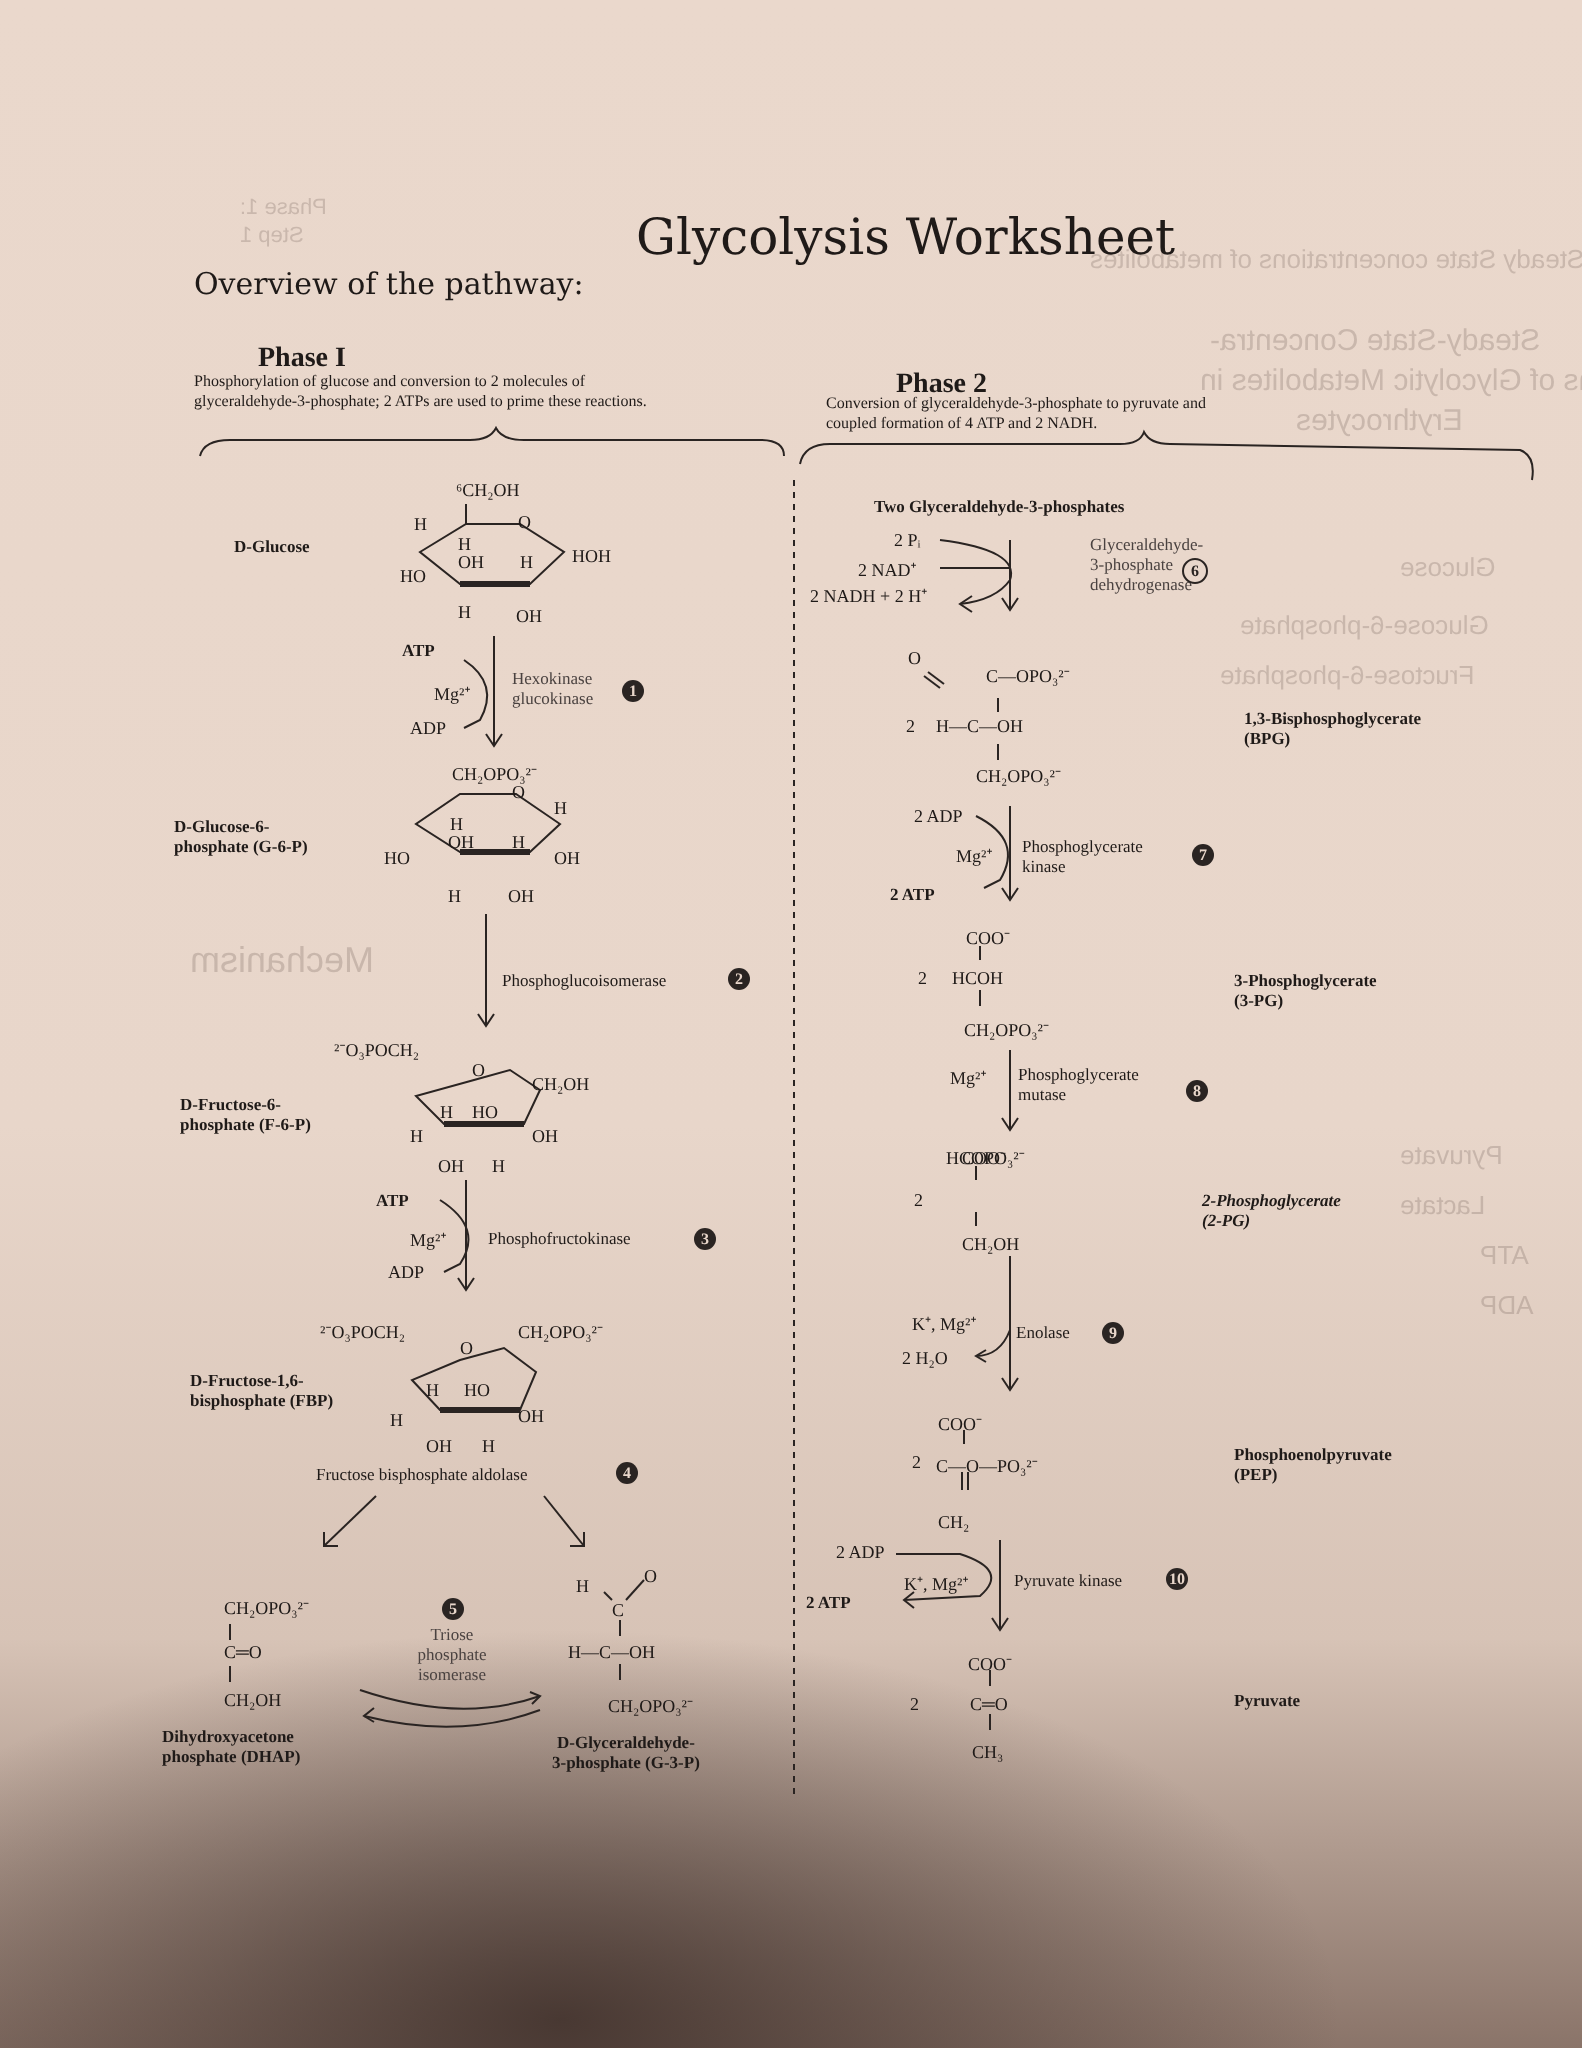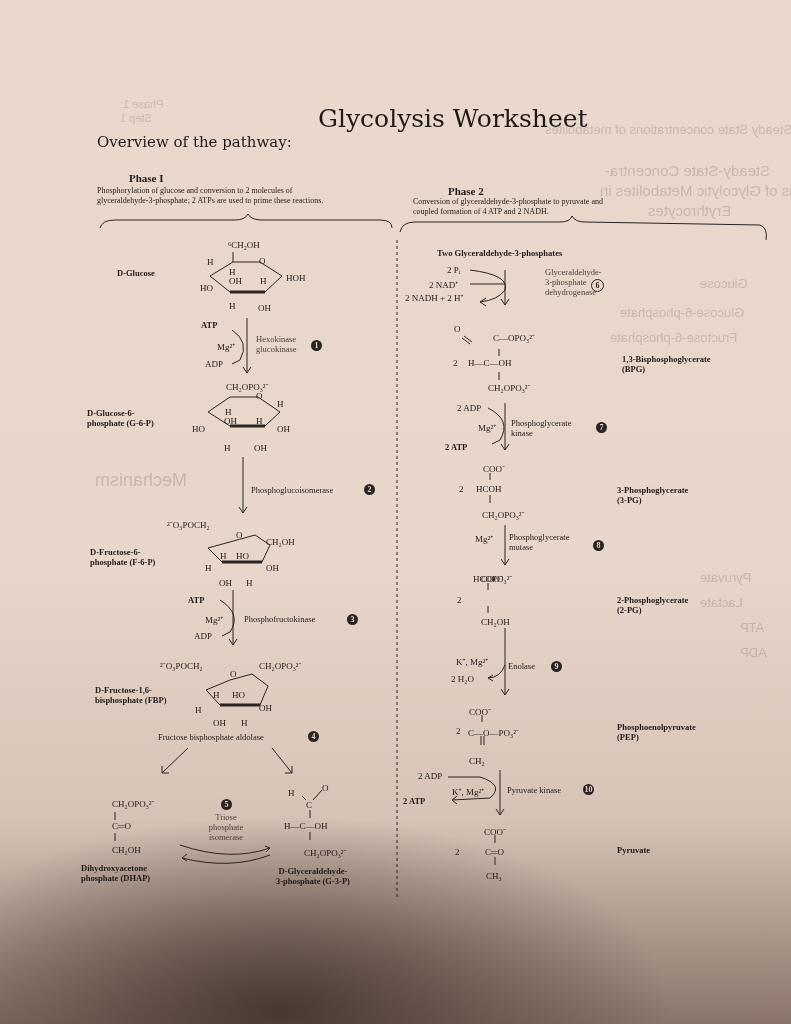--- a/index.html
+++ b/index.html
@@ -8,21 +8,21 @@
     font-family:"Liberation Serif", serif; color:#1f1a18;
     background:
       radial-gradient(ellipse 520px 260px at 280px 1010px, rgba(60,45,40,0.85), rgba(60,45,40,0) 75%),
       linear-gradient(180deg, #ead8cc 0%, #e8d6ca 55%, #d7c3b6 80%, #8a7469 100%);
   }
   .page { position:absolute; left:0; top:0; width:791px; height:1024px; }
   .abs { position:absolute; white-space:nowrap; }
   .ghost { color:rgba(120,100,92,0.28); font-family:"Liberation Sans", sans-serif; transform:scaleX(-1); }
   .title { font-family:"DejaVu Serif", serif; font-size:25px; left:318px; top:104px; }
   .subtitle { font-family:"DejaVu Serif", serif; font-size:15px; left:97px; top:133px; }
-  .phase-h { font-weight:bold; font-size:11px;padding-left:32px; }
+  .phase-h { font-weight:bold; font-size:14px;padding-left:32px; }
   .small { font-size:8px; line-height:10px; }
   .lbl { font-weight:bold; font-size:8.5px; line-height:10px; }
   .chem { font-size:9px; }
   .enz { font-size:8.5px; line-height:10px; }
   .num { display:inline-block; width:11px; height:11px; border-radius:50%; background:#2a2422; color:#e8d6ca; font-size:8px; line-height:11px; text-align:center; font-weight:bold; }
   svg { position:absolute; left:0; top:0; }
 </style>
 </head>
 <body>
 
@@ -290,21 +290,21 @@
   <div class="abs enz" style="left:509px;top:532px;">
     <div>Phosphoglycerate</div>
     <div>mutase</div>
   </div>
   <span class="abs num" style="left:593px;top:540px;">8</span>
 
   <div class="abs chem" style="left:481px;top:572px;">COO⁻</div>
   <div class="abs chem" style="left:457px;top:595px;">2</div>
   <div class="abs chem" style="left:473px;top:572px;text-align:center;">HCOPO₃²⁻</div>
   <div class="abs chem" style="left:481px;top:617px;">CH₂OH</div>
-  <div class="abs lbl" style="left:617px;top:595px;">
+  <div class="abs lbl" style="left:601px;top:595px;font-style:italic;">
     <div>2-Phosphoglycerate</div>
     <div>(2-PG)</div>
   </div>
 
   <div class="abs chem" style="left:456px;top:655px;">K⁺, Mg²⁺</div>
   <div class="abs chem" style="left:451px;top:674px;">2 H₂O</div>
   <div class="abs enz" style="left:508px;top:661px;text-align:right;">Enolase</div>
   <span class="abs num" style="left:551px;top:661px;">9</span>
 
   <div class="abs chem" style="left:469px;top:705px;">COO⁻</div>

